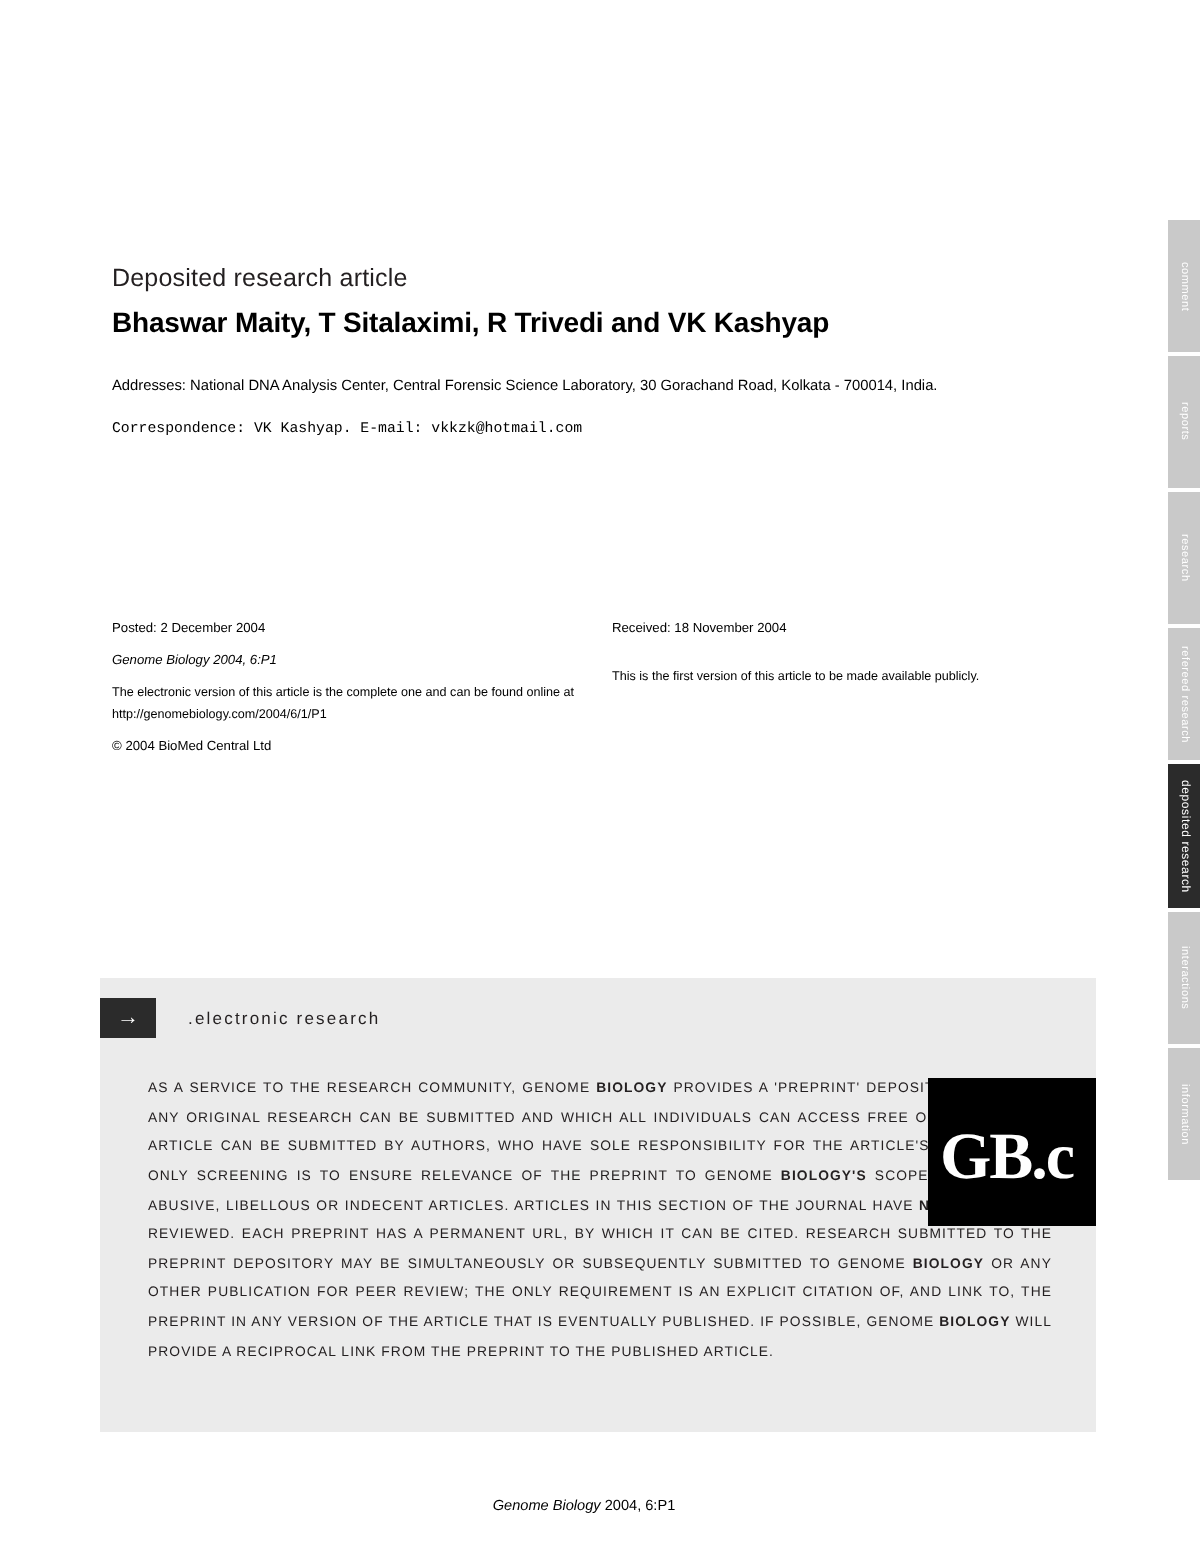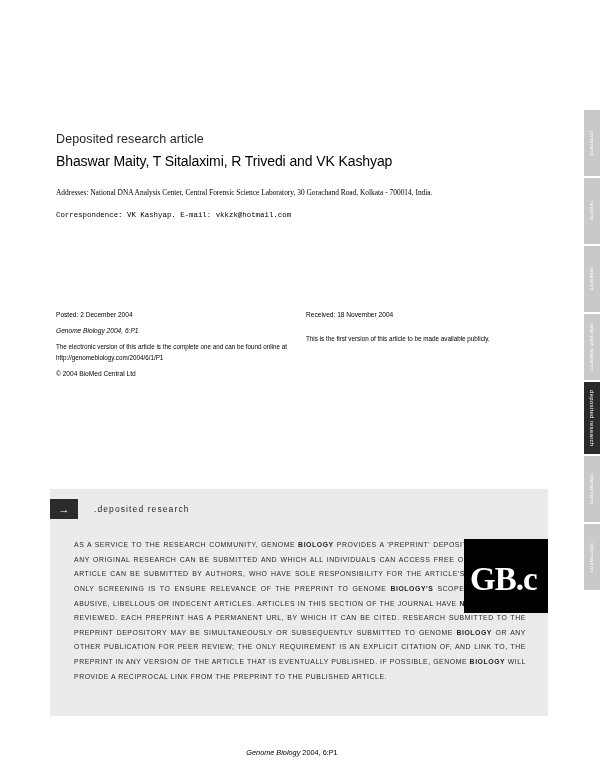--- a/index.html
+++ b/index.html
@@ -80,31 +80,31 @@
   .title {
     font-size: 14.5px;
     font-weight: bold;
     line-height: 1.22;
     margin: 0 0 2px 0;
     letter-spacing: -0.1px;
   }
 
   .authors {
     font-size: 14px;
-    font-weight: normal;
+    font-weight: bold;
     line-height: 1.25;
     margin: 0 0 16px 0;
     letter-spacing: -0.1px;
   }
 
   .addr {
     font-size: 7.4px;
     line-height: 1.5;
     margin: 0 0 12px 0;
-    font-family: Liberation Serif, serif;
+    font-family: Liberation Sans, sans-serif;
   }
 
   .corr {
     font-size: 7.4px;
     line-height: 1.5;
     margin: 0;
     font-family: Liberation Mono, monospace;
   }
 
   
@@ -233,21 +233,21 @@
     </div>
     <div class="col-right">
       <div class="dline">Received: 18 November 2004</div>
       <div class="dblock" style="margin-top:14px;">This is the first version of this article to be made available publicly.</div>
     </div>
   </div>
 
   <div class="panel">
     <div class="panel-header">
       <div class="arrow-box">→</div>
-      <div class="label">.deposited research</div>
+      <div class="label">.electronic research</div>
     </div>
     <div class="panel-body"><span>AS A SERVICE TO THE RESEARCH COMMUNITY, GENOME </span><b>BIOLOGY</b><span> PROVIDES A 'PREPRINT' DEPOSITORY TO WHICH ANY ORIGINAL RESEARCH CAN BE SUBMITTED AND WHICH ALL INDIVIDUALS CAN ACCESS FREE OF CHARGE. ANY ARTICLE CAN BE SUBMITTED BY AUTHORS, WHO HAVE SOLE RESPONSIBILITY FOR THE ARTICLE'S CONTENT. THE ONLY SCREENING IS TO ENSURE RELEVANCE OF THE PREPRINT TO GENOME </span><b>BIOLOGY'S</b><span> SCOPE AND TO AVOID ABUSIVE, LIBELLOUS OR INDECENT ARTICLES. ARTICLES IN THIS SECTION OF THE JOURNAL HAVE </span><b>NOT</b><span> BEEN PEER-REVIEWED. EACH PREPRINT HAS A PERMANENT URL, BY WHICH IT CAN BE CITED. RESEARCH SUBMITTED TO THE PREPRINT DEPOSITORY MAY BE SIMULTANEOUSLY OR SUBSEQUENTLY SUBMITTED TO GENOME </span><b>BIOLOGY</b><span> OR ANY OTHER PUBLICATION FOR PEER REVIEW; THE ONLY REQUIREMENT IS AN EXPLICIT CITATION OF, AND LINK TO, THE PREPRINT IN ANY VERSION OF THE ARTICLE THAT IS EVENTUALLY PUBLISHED. IF POSSIBLE, GENOME </span><b>BIOLOGY</b><span> WILL PROVIDE A RECIPROCAL LINK FROM THE PREPRINT TO THE PUBLISHED ARTICLE.</span></div>
   </div>
 
   <div class="logo">
     <div class="logo-text">GB.c</div>
   </div>
 
   <div class="footer">
     <i>Genome Biology</i><span> 2004, 6:P1</span>

